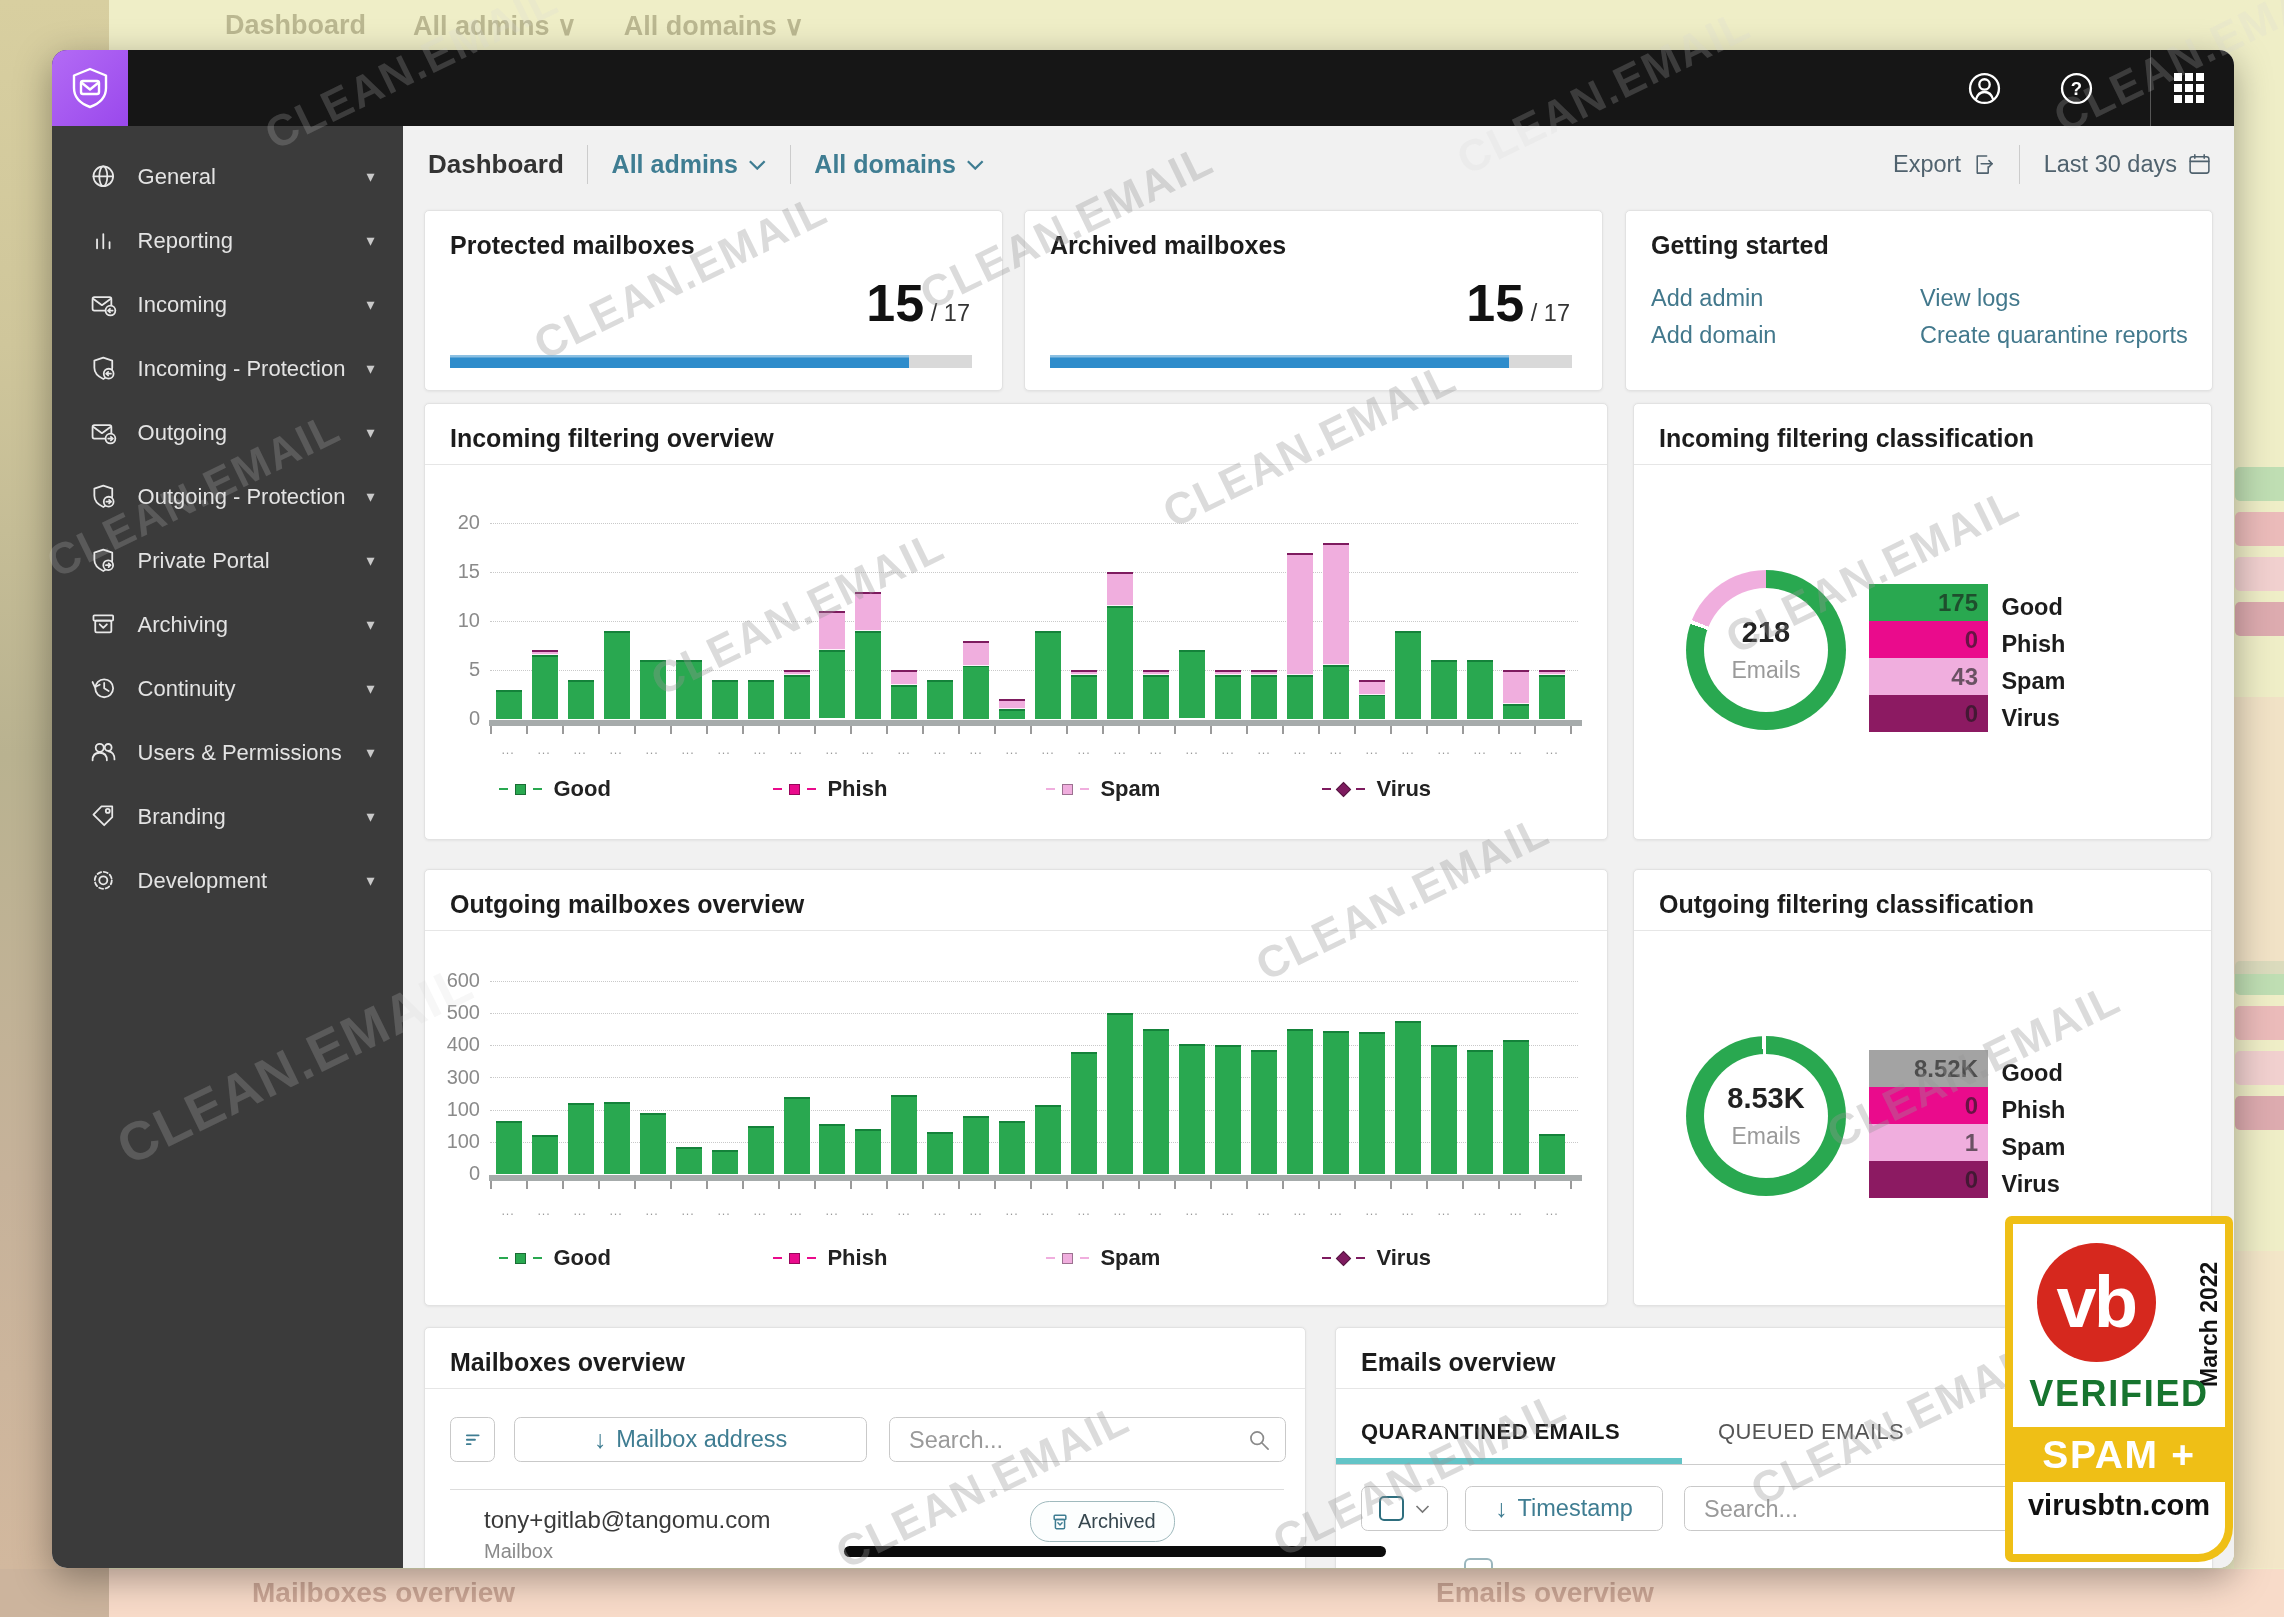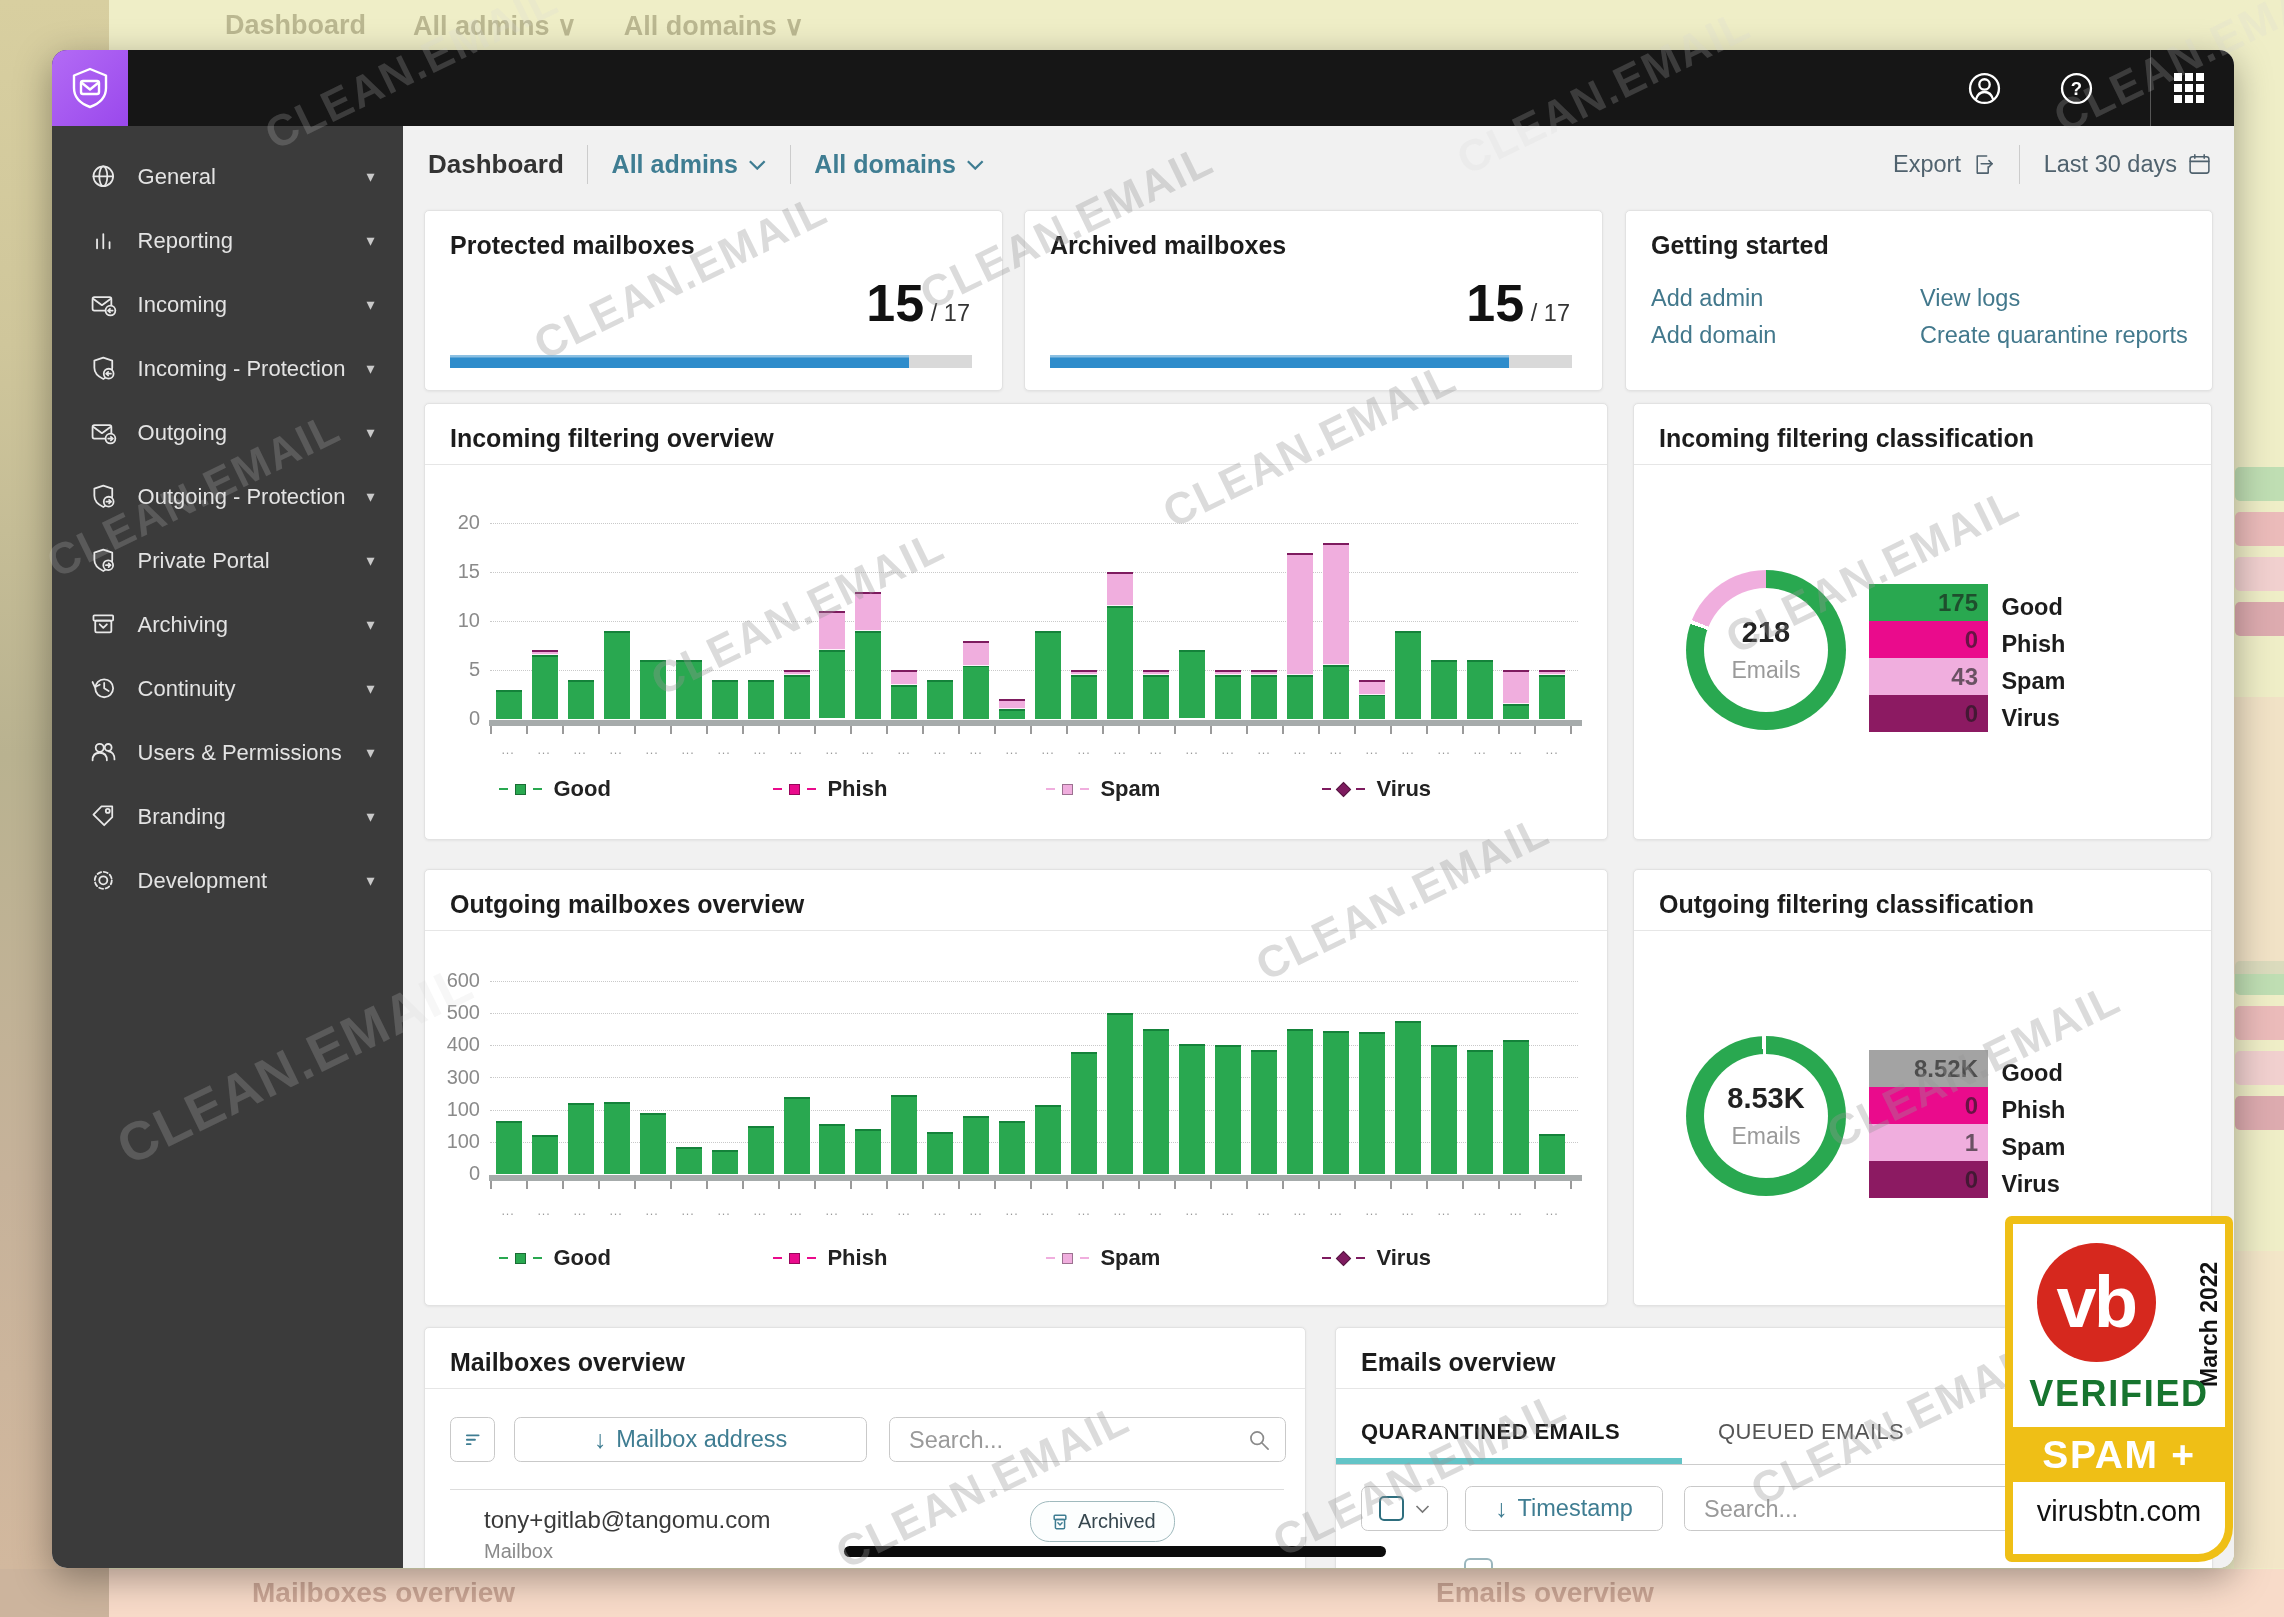--- a/index.html
+++ b/index.html
@@ -118,21 +118,21 @@
   .vb-circle{position:absolute;left:23.5px;top:18.5px;width:119px;height:119px;border-radius:50%;background:#d6281e;
     display:flex;align-items:center;justify-content:center;}
   .vb-circle span{color:#fff;font-size:72px;font-weight:700;letter-spacing:-2.5px;}
   .vb-date{position:absolute;right:1.7px;top:11.8px;height:151px;writing-mode:vertical-rl;transform:rotate(180deg);
     font-size:23px;font-weight:700;color:#111;}
   .vb-verified{position:absolute;left:0;right:0;top:149px;text-align:center;font-size:36px;font-weight:800;
     color:#17742e;letter-spacing:1.7px;}
   .vb-spam{position:absolute;left:0;right:0;top:203px;height:55px;background:#efbf16;display:flex;align-items:center;justify-content:center;
     font-size:39px;font-weight:800;color:#fff;letter-spacing:1.7px;}
   .vb-site{position:absolute;left:0;right:0;top:259px;height:72px;display:flex;align-items:flex-start;justify-content:center;
-    padding-top:12px;font-size:29px;font-weight:400;color:#101010;box-sizing:border-box;}
+    padding-top:6px;font-size:29px;font-weight:700;color:#101010;box-sizing:border-box;}
 </style>
 </head>
 <body>
 
 <div class="screen">
 
   <div class="bg-left"></div>
   <div class="bg-bottom"></div>
   <div class="bg-bottom-corner"></div>
   <div class="bg-topline">

